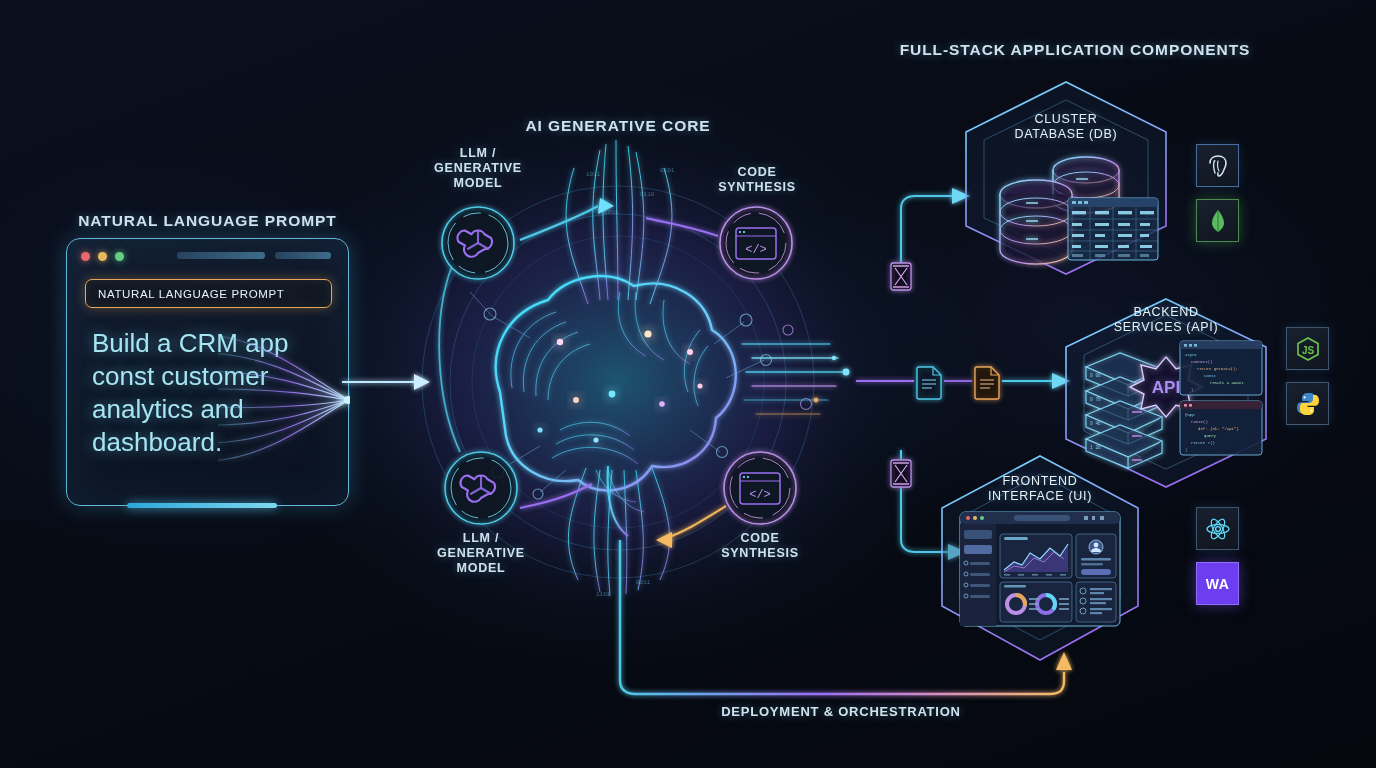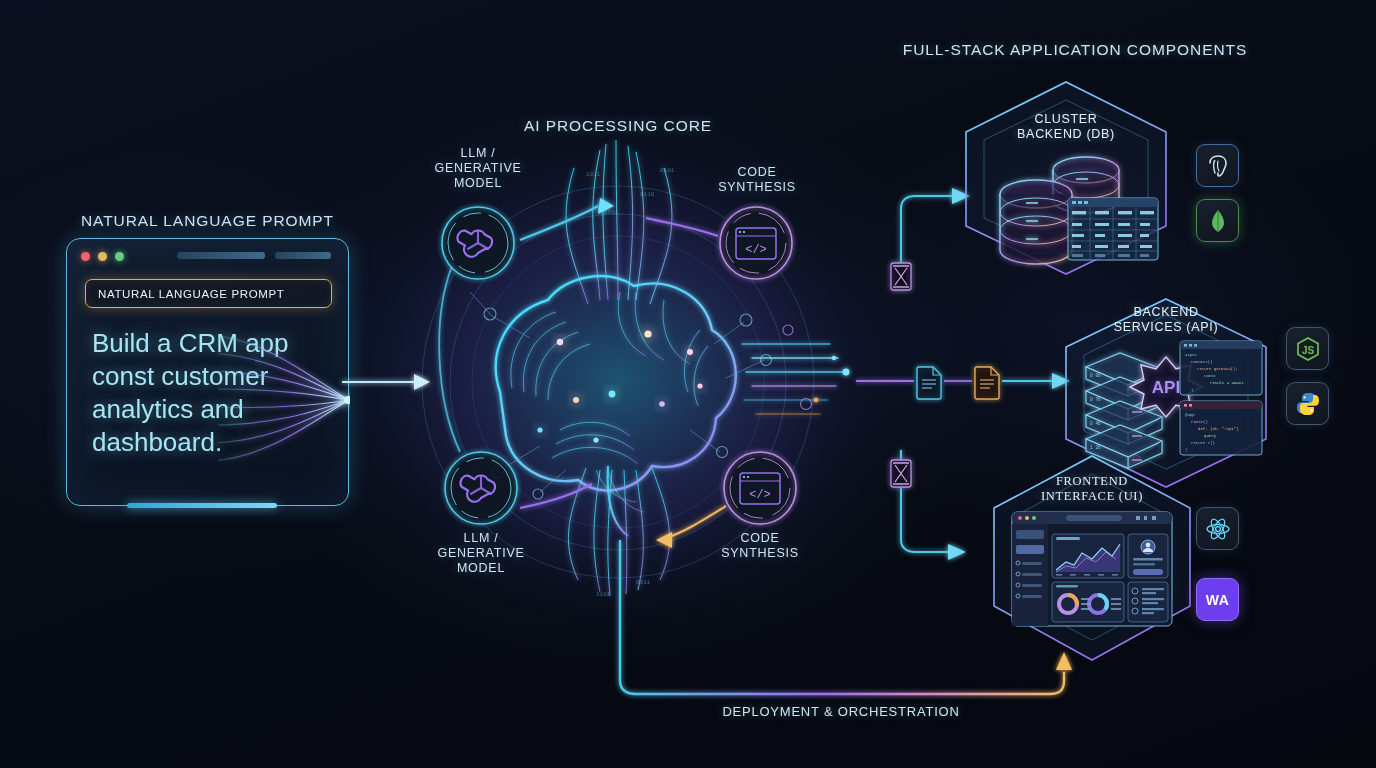--- a/index.html
+++ b/index.html
@@ -14,21 +14,21 @@
     background:
       radial-gradient(ellipse 520px 420px at 620px 380px, rgba(40,90,160,.22), rgba(0,0,0,0) 70%),
       radial-gradient(ellipse 420px 300px at 1080px 330px, rgba(50,70,150,.14), rgba(0,0,0,0) 72%),
       radial-gradient(ellipse 420px 300px at 200px 360px, rgba(30,60,120,.13), rgba(0,0,0,0) 72%),
       linear-gradient(160deg,#0b1020 0%, #070b14 45%, #05080f 100%);
   }
   .lbl{
     position:absolute; color:#cfe3ee; letter-spacing:.06em;
     text-align:center; white-space:pre-line; line-height:1.18;
     text-shadow:0 0 10px rgba(120,190,230,.45);
-    font-weight:400;
+    font-weight:700;
   }
 
   
   #promptWin{
     position:absolute; left:66px; top:238px; width:283px; height:268px;
     border:1.6px solid #5fb8d8; border-radius:14px;
     background:linear-gradient(160deg, rgba(18,30,48,.96), rgba(10,18,32,.97));
     box-shadow:0 0 22px rgba(80,180,230,.28), inset 0 0 40px rgba(30,70,110,.25);
   }
   #promptWin .dots{ position:absolute; left:14px; top:13px; display:flex; gap:8px; }
@@ -53,29 +53,29 @@
   }
   .fiber{ position:absolute; right:-2px; top:92px; width:132px; height:138px; pointer-events:none;}
   #winFoot{position:absolute;left:60px;bottom:-3px;width:150px;height:5px;border-radius:3px;
     background:linear-gradient(90deg,#2aa8d8,#7fd8ef); box-shadow:0 0 10px rgba(90,200,240,.7);}
 
   
   .ovl{position:absolute; inset:0; width:1376px; height:768px; pointer-events:none;}
 
   
   .chip{
-    position:absolute; width:43px;height:43px;border-radius:9px;
+    position:absolute; width:43px;height:43px;border-radius:0;
     border:1px solid rgba(120,160,200,.45);
     background:linear-gradient(160deg,#18202f,#10161f);
     box-shadow:0 0 10px rgba(60,110,170,.25);
     display:flex;align-items:center;justify-content:center;
   }
   .chip.mongo{border-color:#4d8a4e; box-shadow:0 0 12px rgba(90,190,100,.35);}
   .chip.pg{border-color:#4a6da0;}
-  .chip.wa{background:#6c3ef0;border-color:#8f6ff5;box-shadow:0 0 14px rgba(120,80,245,.5);margin-top:16px;}
+  .chip.wa{background:#6c3ef0;border-color:#8f6ff5;box-shadow:0 0 14px rgba(120,80,245,.5);}
   .chip.wa b{color:#fff;font-size:14px;letter-spacing:.04em;}
 
   
   .hexwrap{position:absolute;}
   .hexlabel{
     position:absolute; width:100%; text-align:center; color:#e6f2f8;
     font-size:12.5px; letter-spacing:.055em; line-height:1.22; white-space:pre-line;
     text-shadow:0 0 9px rgba(130,200,240,.5);
   }
 </style>
@@ -129,21 +129,21 @@
             <feMergeNode in="b"></feMergeNode>
             <feMergeNode in="SourceGraphic"></feMergeNode>
           </feMerge>
       </filter>
     </defs>
     <ellipse cx="618" cy="380" rx="300" ry="265" fill="url(#coreGlow)"></ellipse>
   </svg>
 
   <div class="lbl" style="left:66px; top:212px; width:283px; font-size:15.5px;">NATURAL LANGUAGE PROMPT</div>
 
-  <div class="lbl" style="left:468px; top:117px; width:300px; font-size:15.5px;">AI PROCESSING CORE</div>
+  <div class="lbl" style="left:468px; top:117px; width:300px; font-size:15.5px;">AI GENERATIVE CORE</div>
 
   <div class="lbl" style="left:858px; top:41px; width:434px; font-size:15.5px;">FULL-STACK APPLICATION COMPONENTS</div>
 
   <div class="lbl" style="left:640px; top:704px; width:402px; font-size:13px;">DEPLOYMENT &amp; ORCHESTRATION</div>
 
   <div id="promptWin">
     <div class="dots">
       <i class="d-red"></i>
       <i class="d-yel"></i>
       <i class="d-grn"></i>
@@ -462,21 +462,21 @@
             <rect x="160" y="167" width="11" height="3"></rect>
             <rect x="182" y="167" width="12" height="3"></rect>
           <rect x="114" y="176" width="11" height="3" opacity=".5"></rect>
             <rect x="137" y="176" width="10" height="3" opacity=".5"></rect>
             <rect x="160" y="176" width="12" height="3" opacity=".5"></rect>
             <rect x="182" y="176" width="9" height="3" opacity=".5"></rect>
         </g>
       </g>
     </svg>
     <div class="hexlabel" style="top:34px;">CLUSTER
-BACKEND (DB)</div>
+DATABASE (DB)</div>
   </div>
 
   <div class="chip pg" style="left:1196px; top:144px;">
     <svg width="26" height="26" viewBox="0 0 26 26">
       <path d="M5,10 C5,5 9,3 13,3 C18,3 21,6 21,10 C21,14 19,16 18,19 C17,21 16,23 14,23 C13,23 12.5,22 13,20" fill="none" stroke="#cfe4f4" stroke-width="1.6" stroke-linecap="round"></path>
       <path d="M9,9 C8,13 9,17 10,20" fill="none" stroke="#cfe4f4" stroke-width="1.4" stroke-linecap="round"></path>
       <path d="M13,8 C12,12 13,16 14,18" fill="none" stroke="#cfe4f4" stroke-width="1.2" stroke-linecap="round"></path>
       <circle cx="9.5" cy="8" r="1" fill="#cfe4f4"></circle>
     </svg>
   </div>
@@ -572,21 +572,21 @@
   </div>
   <div class="chip" style="left:1286px; top:382px;">
     <svg width="26" height="26" viewBox="0 0 26 26">
       <path d="M13,2 C9,2 7,4 7,7 v3 h6.5 v1.2 H6 C3.5,11.2 2,13 2,16.5 C2,20 3.5,22 6,22 h2 v-4 c0-2.4 1.8-4 4.2-4 h5.6 c2,0 3.2-1.4 3.2-3.4 V7 c0-2.6-2.2-5-6-5 z" fill="#3d85c6"></path>
       <path d="M13,24 C17,24 19,22 19,19 v-3 h-6.5 v-1.2 H20 C22.5,14.8 24,13 24,9.5 C24,6 22.5,4 20,4 h-2 v4 c0,2.4-1.8,4-4.2,4 H8.2 C6.2,12 5,13.4 5,15.4 V19 c0,2.6 2.2,5 6,5 z" fill="#ffd43b"></path>
       <circle cx="9.6" cy="6.4" r="1.1" fill="#fff"></circle>
         <circle cx="16.4" cy="19.6" r="1.1" fill="#fff"></circle>
     </svg>
   </div>
 
-  <div class="hexwrap" style="left:986px; top:452px; width:212px; height:212px;font-family:Liberation Serif, serif;">
+  <div class="hexwrap" style="left:934px; top:452px; width:212px; height:212px;">
     <svg width="212" height="212" viewBox="0 0 212 212">
       <polygon points="106,4 204,56 204,154 106,208 8,154 8,56" fill="rgba(22,40,70,.30)" stroke="url(#hexEdge)" stroke-width="1.6"></polygon>
       <polygon points="106,22 186,66 186,146 106,188 26,146 26,66" fill="none" stroke="#5fa8d8" stroke-width=".8" opacity=".5"></polygon>
 
       <g>
         <rect x="26" y="60" width="160" height="114" rx="5" fill="rgba(18,26,46,.95)" stroke="#6fb8e0" stroke-width="1"></rect>
         <rect x="26" y="60" width="160" height="12" rx="5" fill="rgba(34,48,76,.98)"></rect>
         <circle cx="34" cy="66" r="2" fill="#e8686d"></circle>
           <circle cx="41" cy="66" r="2" fill="#e8b85f"></circle>
           <circle cx="48" cy="66" r="2" fill="#64cf82"></circle>

